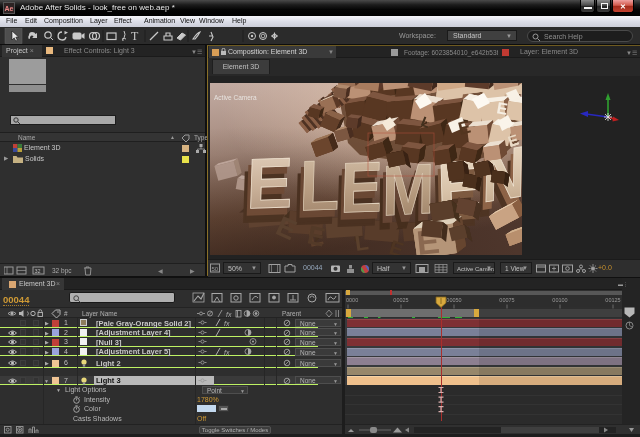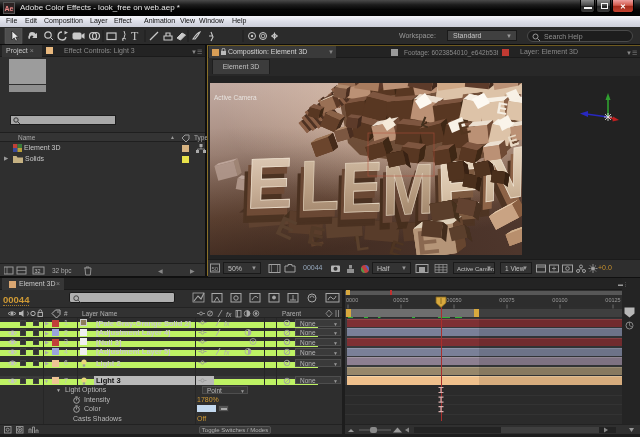--- a/index.html
+++ b/index.html
@@ -43,21 +43,21 @@
         </g>
  <g id="star8">
           <path d="M0.5 4.5 h2 M6.5 4.5 h2" stroke="#9a9a9a" stroke-width="0.9"></path>
           <circle cx="4.5" cy="4.5" r="1.6" fill="none" stroke="#9a9a9a" stroke-width="0.9"></circle>
         </g>
 </defs>
     </svg>
 
 <div class="abs" id="title">
  <div class="abs" style="left:3px;top:2px;width:12px;height:12px;background:#2d2323;border:1px solid #555;color:#e88;font-size:7px;font-weight:bold;text-align:center;line-height:11px">Ae</div>
- <div class="abs txt">Adobe Color Effects - look_free on web.aep *</div>
+ <div class="abs txt">Adobe After Solids - look_free on web.aep *</div>
  <div class="abs winbtn" style="left:580px;width:15px;background:linear-gradient(180deg,#8a8a8a 0,#4a4a4a 45%,#222 50%,#3a3a3a 100%)">
         <div class="abs" style="left:3px;top:7px;width:8px;height:2px;background:#f5f5f5"></div>
       </div>
  <div class="abs winbtn" style="left:596px;width:15px;background:linear-gradient(180deg,#8a8a8a 0,#4a4a4a 45%,#222 50%,#3a3a3a 100%)">
         <div class="abs" style="left:4px;top:3px;width:7px;height:6px;border:1px solid #f5f5f5"></div>
       </div>
  <div class="abs winbtn" style="left:612px;width:22px;background:linear-gradient(180deg,#efa0a0 0,#d0584a 45%,#a12b1c 50%,#c2402e 100%);color:#fff;font-size:7px;font-weight:bold;text-align:center;line-height:13px">✕</div>
 </div>
 
 <div class="abs" id="menu">
@@ -1117,21 +1117,21 @@
   </svg>
   <span class="abs f65" style="left:282px;top:1.5px;color:#b0b0b0">Parent</span>
   <svg class="abs" style="left:325px;top:1px" width="16" height="9" viewBox="0 0 16 9">
           <path d="M4 1 l3 3.5 L4 8 L1 4.5z" fill="none" stroke="#999" stroke-width="0.8"></path>
           <line x1="11" y1="1" x2="11" y2="8" stroke="#999" stroke-width="0.8"></line>
           <line x1="13.5" y1="1" x2="13.5" y2="8" stroke="#999" stroke-width="0.8"></line>
         </svg>
  </div>
  <div id="rows" class="abs" style="left:0;top:40px;width:345px;height:106px;font-size:7px">
   <style>
-   .lr{position:absolute;left:0;width:318px;height:9.6px;border-bottom:6px solid #bef264}
+   .lr{position:absolute;left:0;width:318px;height:9.6px;border-bottom:1px solid #bef264}
    .lr .eye{position:absolute;left:8px;top:1px}
    .lr .w1,.lr .w2{position:absolute;top:1.5px;width:5.5px;height:6.5px;background:#333;border:1px solid #3e3e3e}
    .lr .w1{left:20px}.lr .w2{left:33px}
    .lr .arr{position:absolute;left:45px;top:2px;font-size:5px;color:#aaa}
    .lr .sw{position:absolute;left:52px;top:1.5px;width:7px;height:7px}
    .lr .num{position:absolute;left:64px;top:1px;color:#c0c0c0}
    .lr .lic{position:absolute;left:80px;top:1px}
    .lr .nm{position:absolute;left:96px;top:0.5px;color:#c8c8c8;font-weight:bold;white-space:nowrap;font-size:7.5px}
    .lr .sx{position:absolute;left:196px;top:0}
    .lr .par{position:absolute;left:283px;top:1px}

